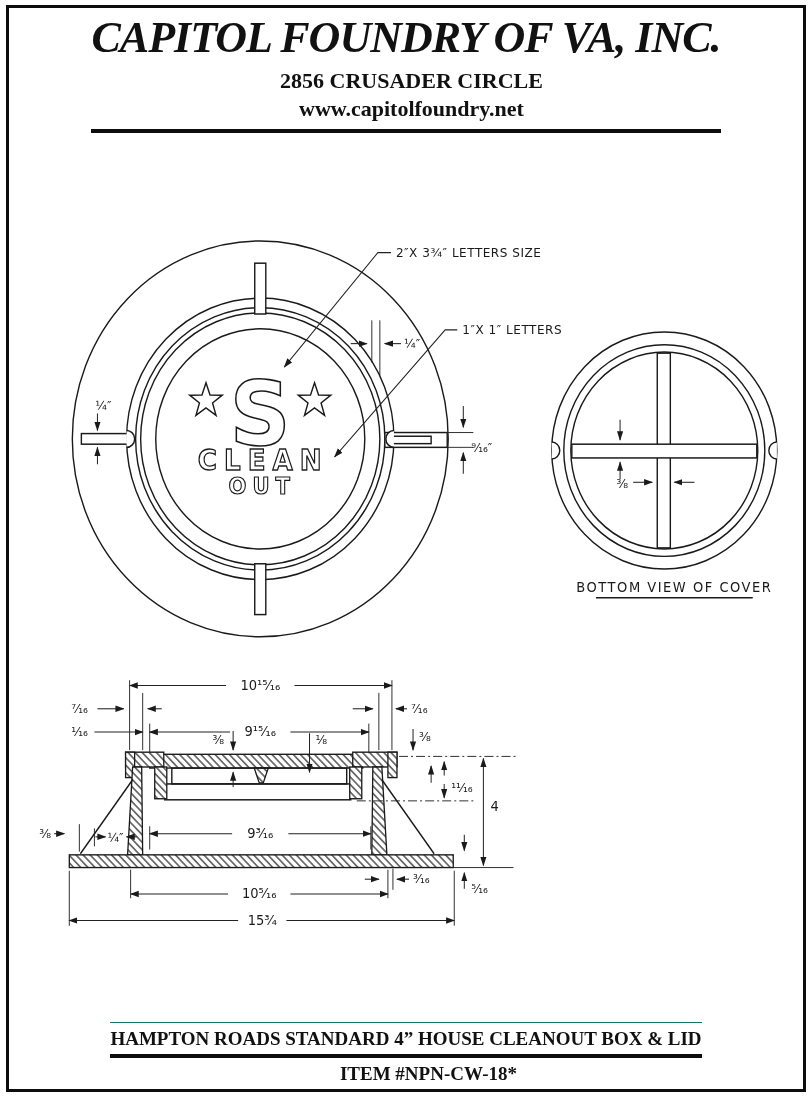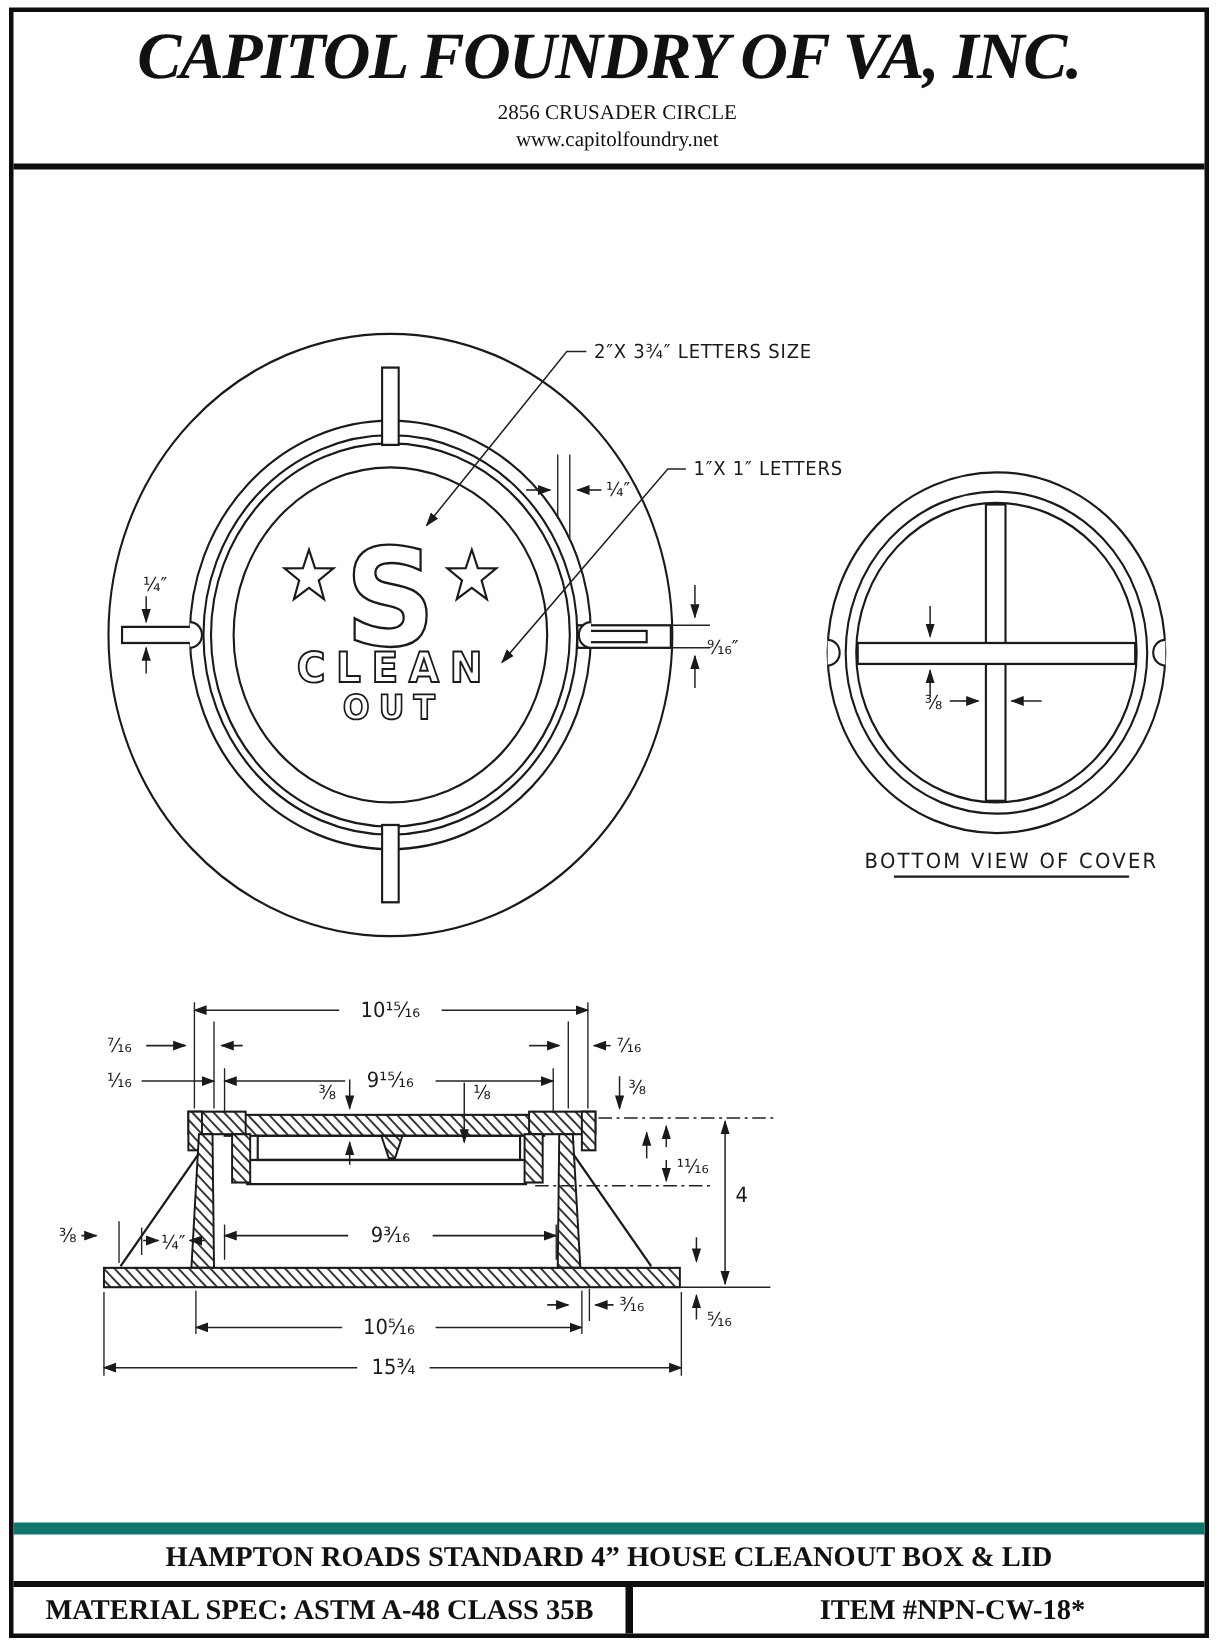--- a/index.html
+++ b/index.html
@@ -1,23 +1,23 @@
 <!DOCTYPE html>
 <html><head>
 <meta charset="utf-8">
 <style>
   html,body{margin:0;padding:0;background:#fff;}
   body{width:812px;height:1097px;position:relative;font-family:"Liberation Serif",serif;color:#111;}
-  .page{position:absolute;left:6px;top:5px;right:6px;bottom:5px;border:3px solid #0d0d0d;display:flex;flex-direction:column;background:#fff;}
+  .page{position:absolute;left:6px;top:5px;right:6px;bottom:5px;border:3px solid #0d0d0d;display:flex;flex-direction:column;background:#fff;align-items:center;}
   .header{border-bottom:4px solid #0d0d0d;text-align:center;padding:4px 0 7px 0;}
   .company{font-style:italic;font-weight:bold;font-size:44px;line-height:1.1;margin:2px 0 5px 0;letter-spacing:-1px;}
-  .addr{font-weight:normal;font-size:14px;line-height:1.24;margin-left:11px;}
+  .addr{font-weight:bold;font-size:22px;line-height:1.24;margin-left:11px;}
   .drawing-area{flex:1;position:relative;overflow:hidden;}
   .drawing-area svg{display:block;width:100%;height:100%;}
-  .footer{border-top:8px solid #0f766e;}
+  .footer{border-top:1px solid #0f766e;}
   .f-title{text-align:center;font-weight:bold;font-size:19px;padding:5px 0 4px 0;border-bottom:4px solid #0d0d0d;}
   .f-row{display:flex;align-items:stretch;}
   .f-cell{font-weight:bold;font-size:19px;text-align:center;padding:5px 0 4px 0;}
   .f-left{width:408px;border-right:5px solid #0d0d0d;}
   .f-right{flex:1;padding-left:45px;}
   text{font-family:"DejaVu Sans",sans-serif;fill:#1a1a1a;}
   .ln{stroke:#1a1a1a;stroke-width:1.4;fill:none;}
   .fig{stroke:#1a1a1a;stroke-width:1.4;fill:#fff;}
   .hat{stroke:#1a1a1a;stroke-width:1.3;fill:url(#h1);}
   .dim{stroke:#222;stroke-width:1;fill:none;}
@@ -214,18 +214,17 @@
         <line class="dim" x1="70" y1="927" x2="453" y2="927" marker-start="url(#ar)" marker-end="url(#ar)"></line>
         <rect x="238" y="920" width="48" height="13" fill="#fff"></rect>
         <text class="dtx2" x="262" y="931" text-anchor="middle">15³⁄₄</text>
       </g>
     </svg>
   </div>
 
   <div class="footer">
     <div class="f-title">HAMPTON ROADS STANDARD 4” HOUSE CLEANOUT BOX &amp; LID</div>
     <div class="f-row">
-      <div class="f-cell f-left">MATERIAL SPEC:  ASTM A-48 CLASS 35B</div>
       <div class="f-cell f-right">ITEM #NPN-CW-18*</div>
     </div>
   </div>
 
 </div>
 
 </body></html>

